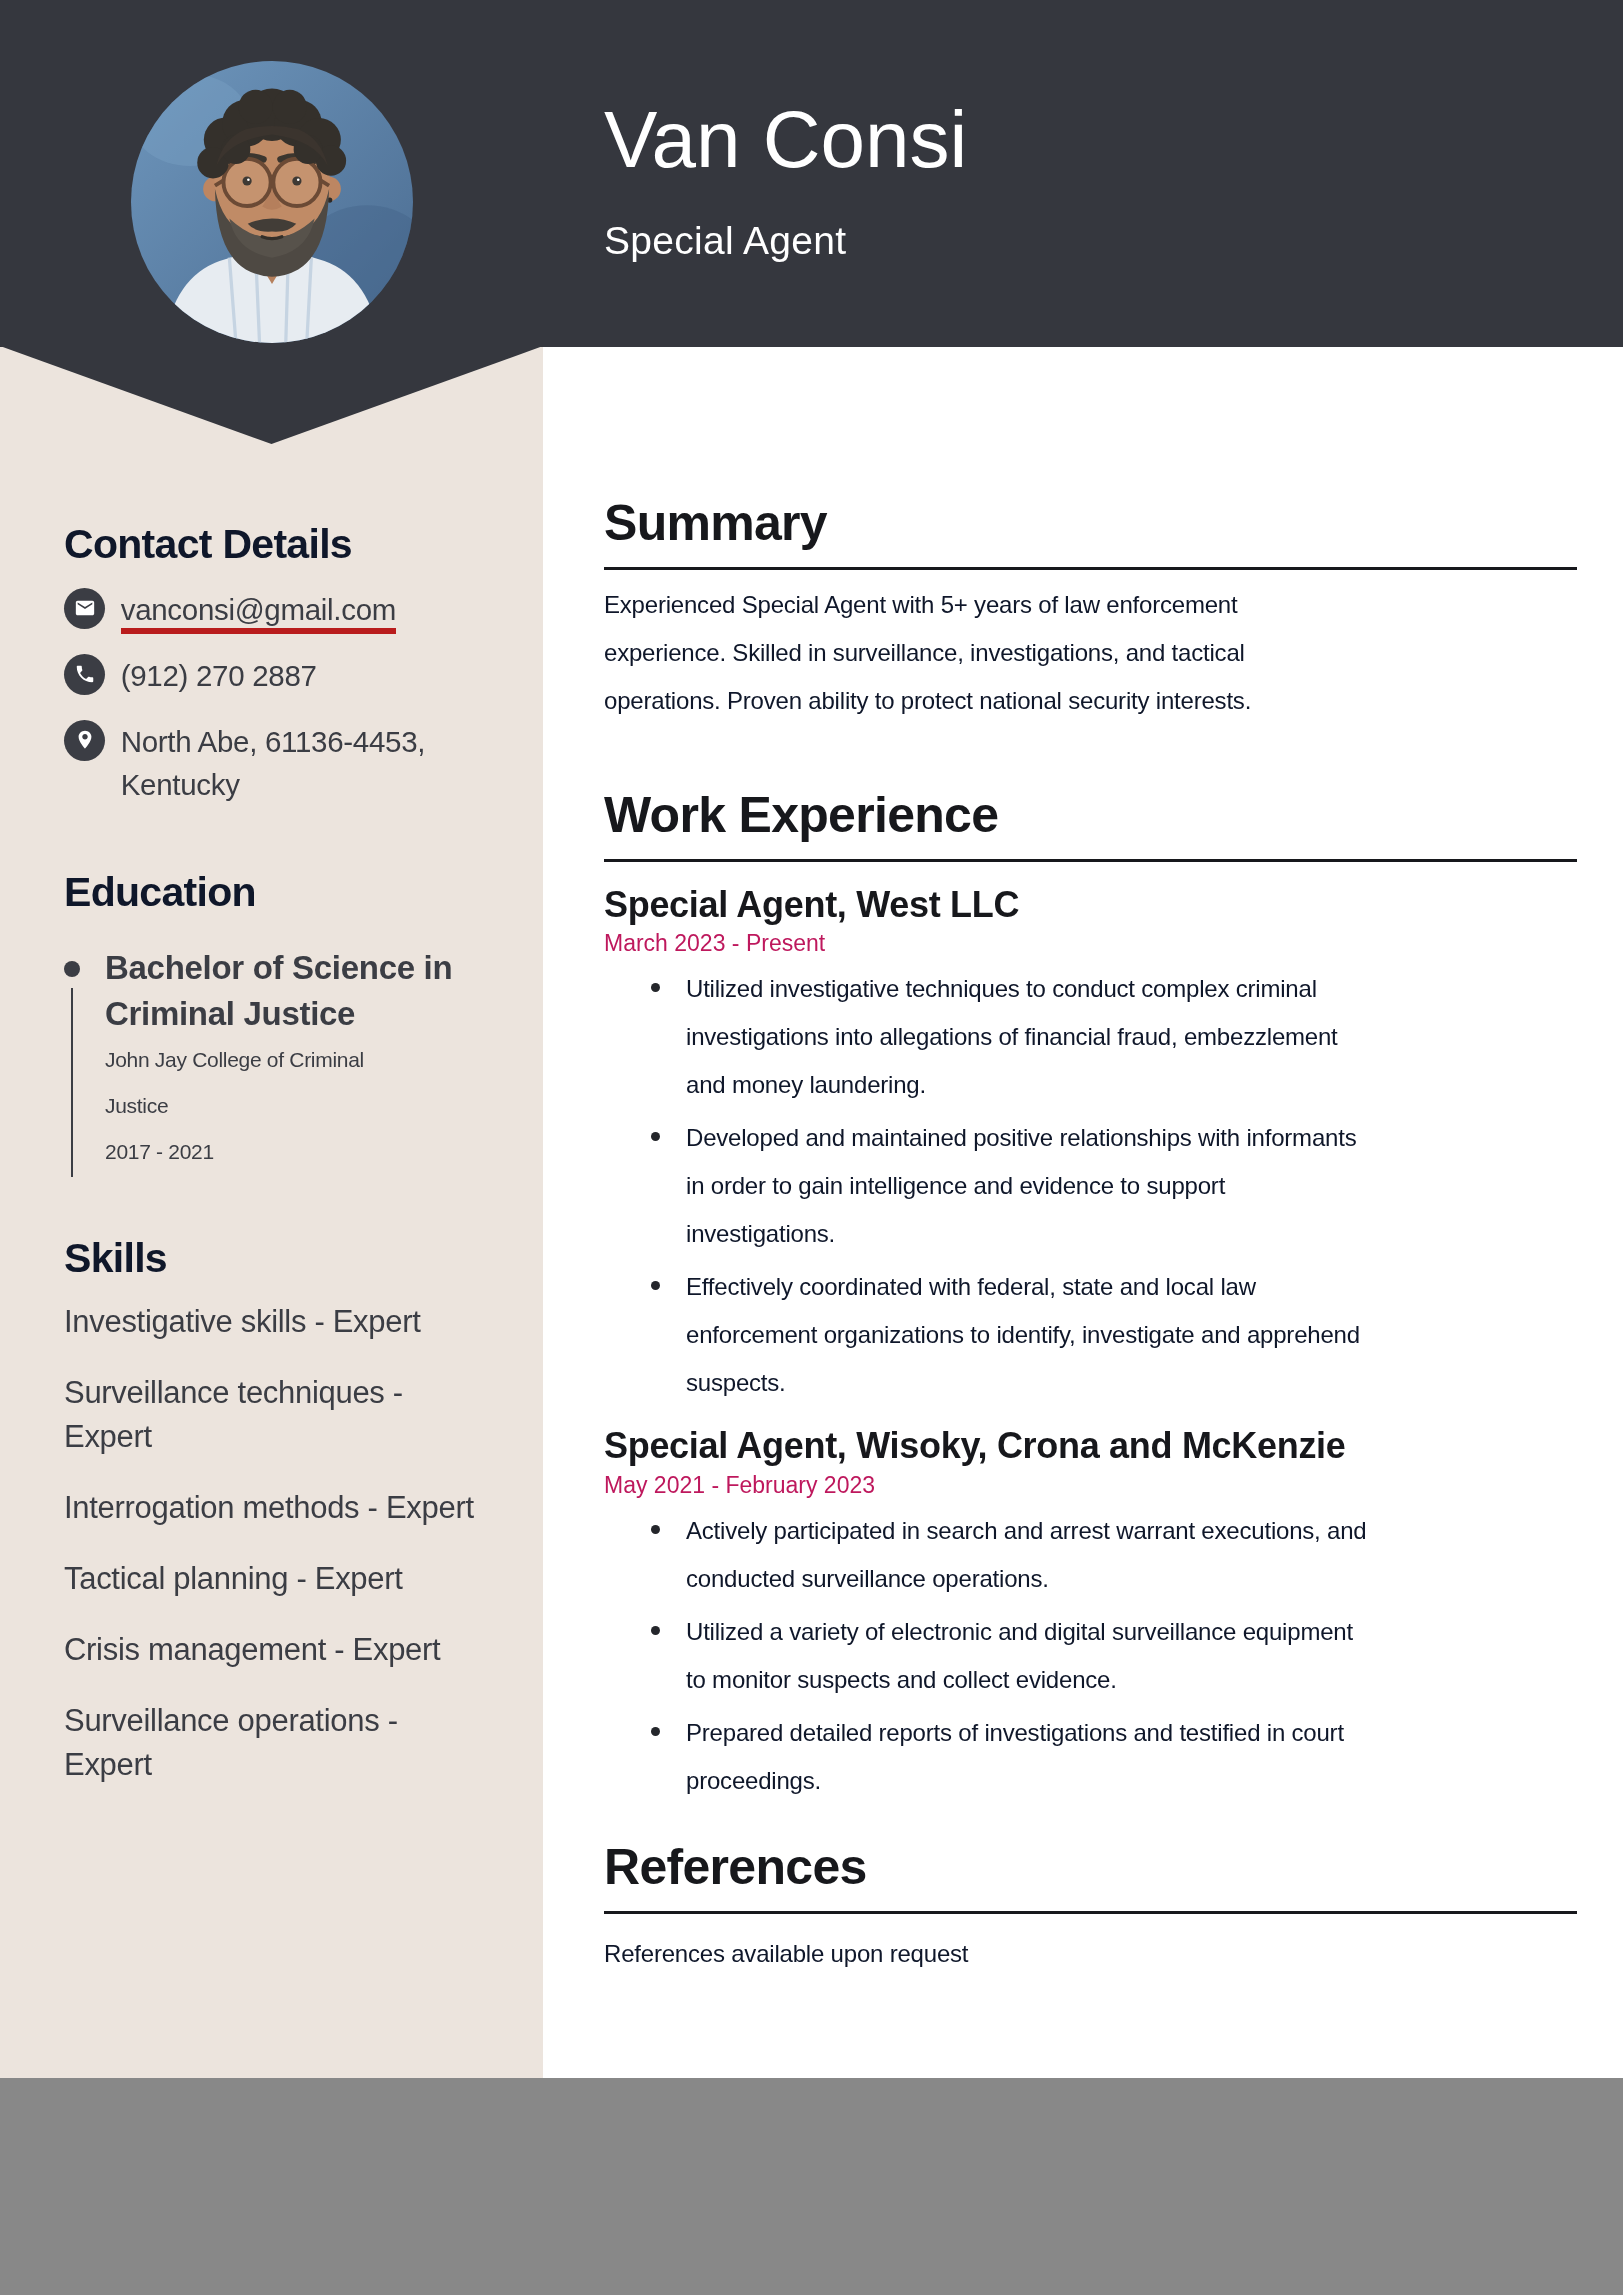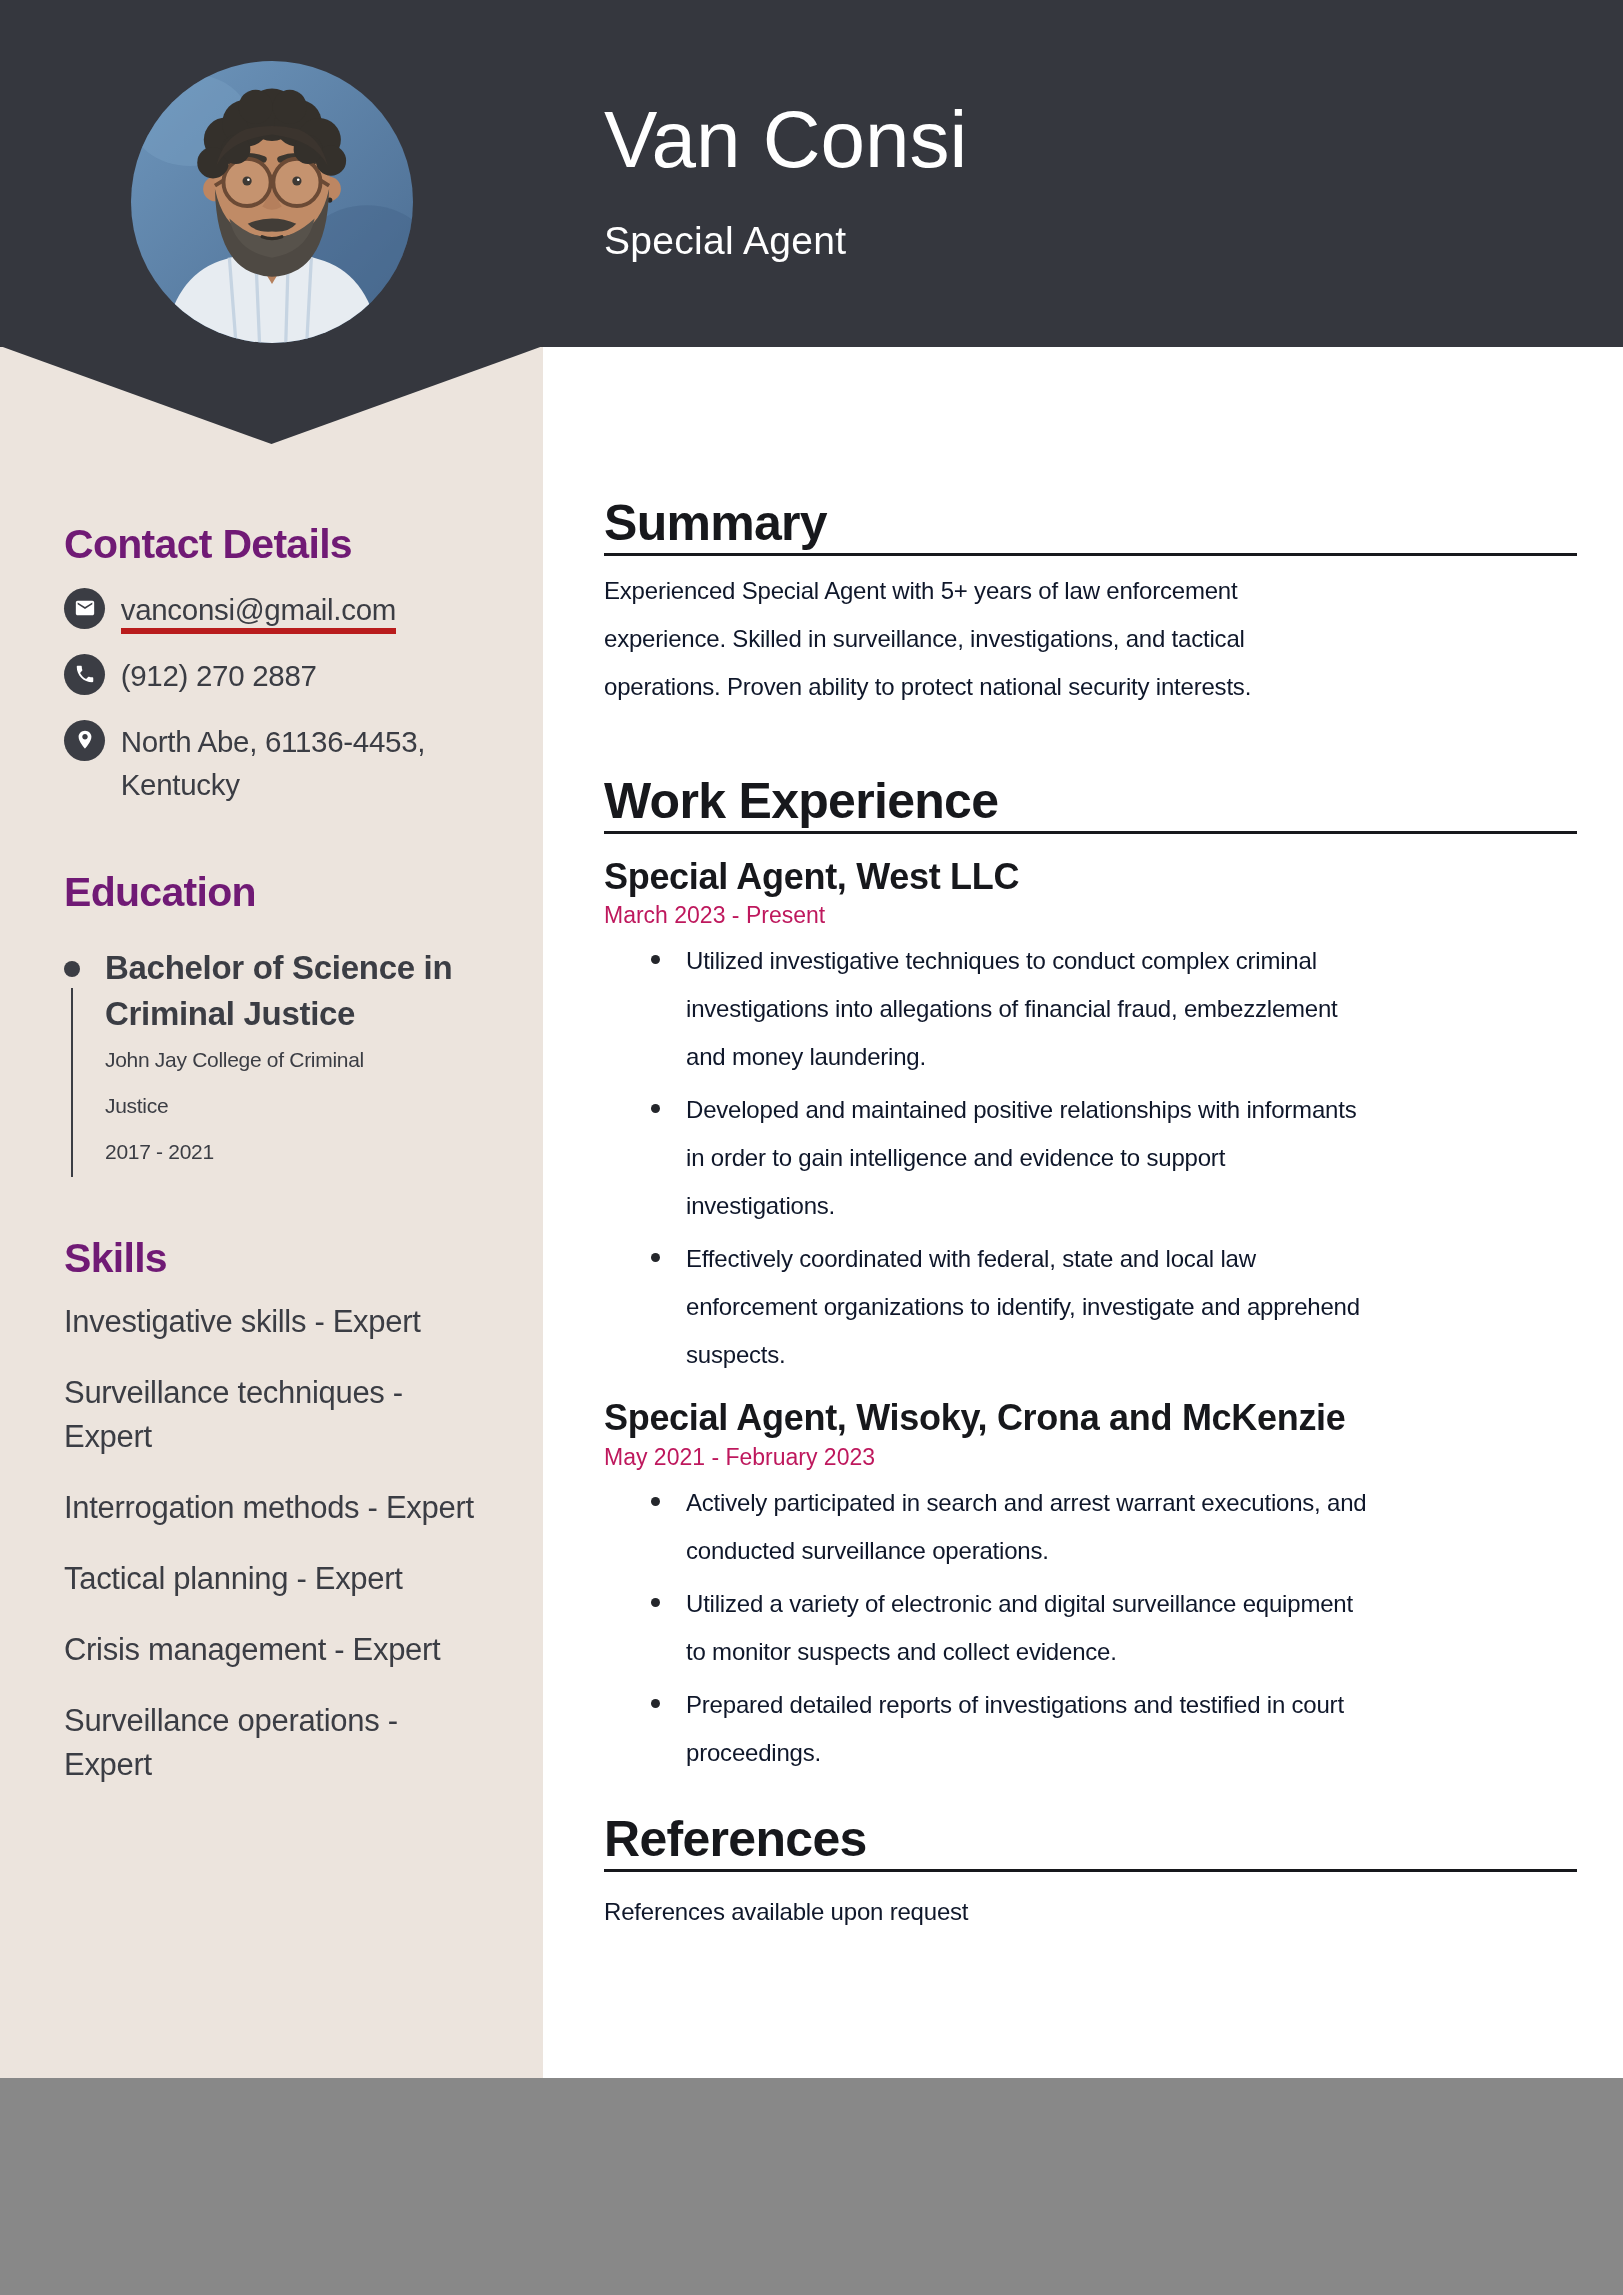--- a/index.html
+++ b/index.html
@@ -14,21 +14,21 @@
 
   
   .avatar{position:absolute;left:131px;top:61px;width:282px;height:282px;border-radius:50%;overflow:hidden;}
   .avatar svg{display:block;width:100%;height:100%;}
   .header-text{position:absolute;left:604px;top:0;width:969px;}
   .name{margin:0;margin-top:100px;font-size:80px;font-weight:200;color:#ffffff;line-height:1;letter-spacing:0px;}
   .job-subtitle{margin:0;margin-top:41px;font-size:39px;font-weight:400;color:#ffffff;line-height:1;letter-spacing:0.3px;}
 
   
   .sidebar-content{position:absolute;left:64px;top:0;width:424px;padding-top:521px;color:#3b3d44;}
-  .side-h2{margin:0;font-size:41px;font-weight:600;line-height:1.15;letter-spacing:-0.7px;color:#701a75;}
+  .side-h2{margin:0;font-size:41px;font-weight:600;line-height:1.15;letter-spacing:-0.7px;color:#0f172a;}
   .contact-list{margin-top:19.6px;}
   .contact-row{display:flex;align-items:flex-start;gap:15.7px;margin-bottom:23px;}
   .cicon{flex:0 0 41px;width:41px;height:41px;border-radius:50%;background:#3b3d44;
          display:flex;align-items:center;justify-content:center;}
   .cicon svg{width:22px;height:22px;fill:#ffffff;}
   .ctext{font-size:29.5px;line-height:43px;letter-spacing:-0.3px;color:#3b3d44;}
   .email-link{color:#3b3d44;text-decoration:none;border-bottom:6px solid #b91c1c;padding-bottom:2px;cursor:pointer;}
 
   .edu-h2{margin-top:63px;}
   .edu-item{position:relative;margin-top:29px;padding-left:41px;}
@@ -37,21 +37,21 @@
   .edu-degree{font-size:33px;font-weight:600;line-height:46px;letter-spacing:-0.3px;}
   .edu-school,.edu-dates{font-size:21px;font-weight:400;line-height:46px;letter-spacing:-0.3px;}
 
   .skills-h2{margin-top:60px;}
   .skills-list{margin-top:18.3px;}
   .skill-item{font-size:31px;line-height:44px;margin-bottom:27px;letter-spacing:-0.3px;}
 
   
   .main-content{position:absolute;left:604px;top:0;width:973px;}
   .main-h2{margin:0;font-size:50px;font-weight:600;color:#17181c;line-height:1;
-           letter-spacing:-0.7px;border-bottom:3.3px solid #17181c;padding-bottom:5px;}
+           letter-spacing:-0.7px;border-bottom:3.3px solid #17181c;padding-bottom:19px;}
   .h2-summary{margin-top:498px;}
   .h2-work{margin-top:65px;}
   .h2-references{margin-top:37px;}
   .body-text{font-size:24px;line-height:48px;color:#0f172a;letter-spacing:-0.2px;}
   .summary-text{margin-top:10.5px;}
   .job-block-first{margin-top:21px;}
   .job-block{margin-top:17px;}
   .job-title{margin:0;font-size:36px;font-weight:600;color:#17181c;line-height:1.2;letter-spacing:-0.3px;}
   .job-date{margin:0;margin-top:3.9px;font-size:23px;font-weight:400;color:#be185d;line-height:1.2;}
   .bullets{margin-top:7.9px;}

